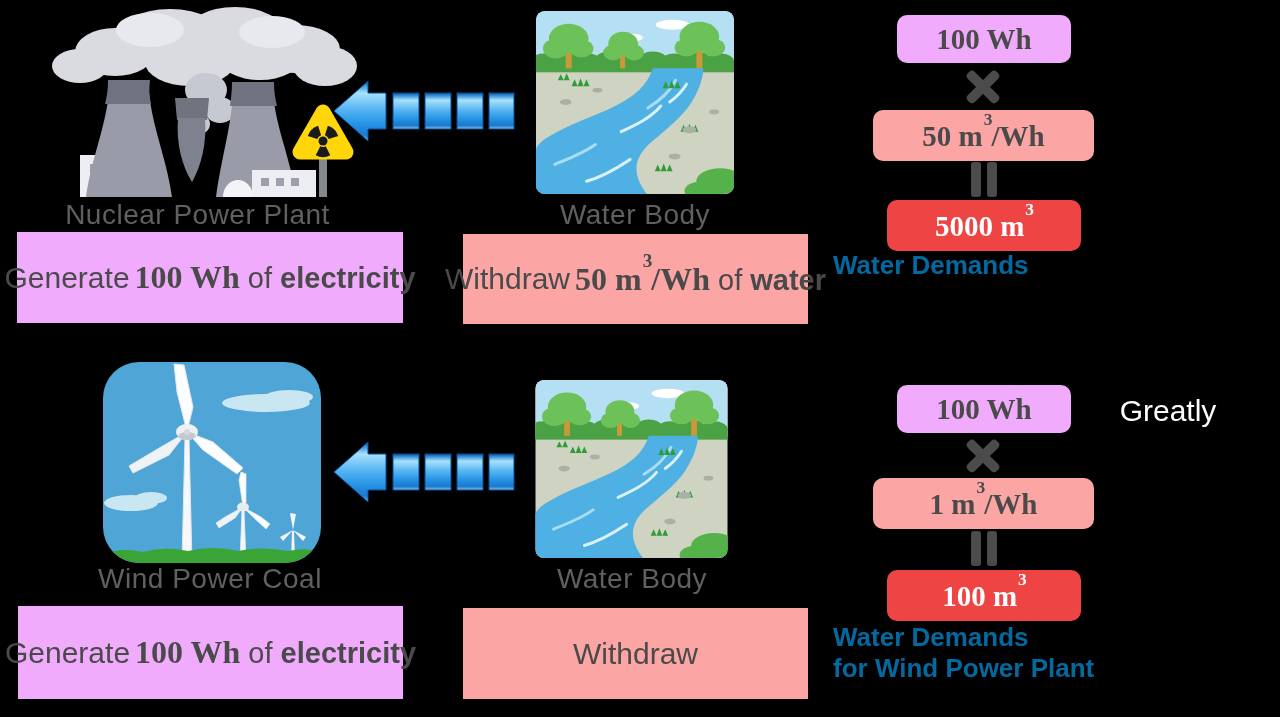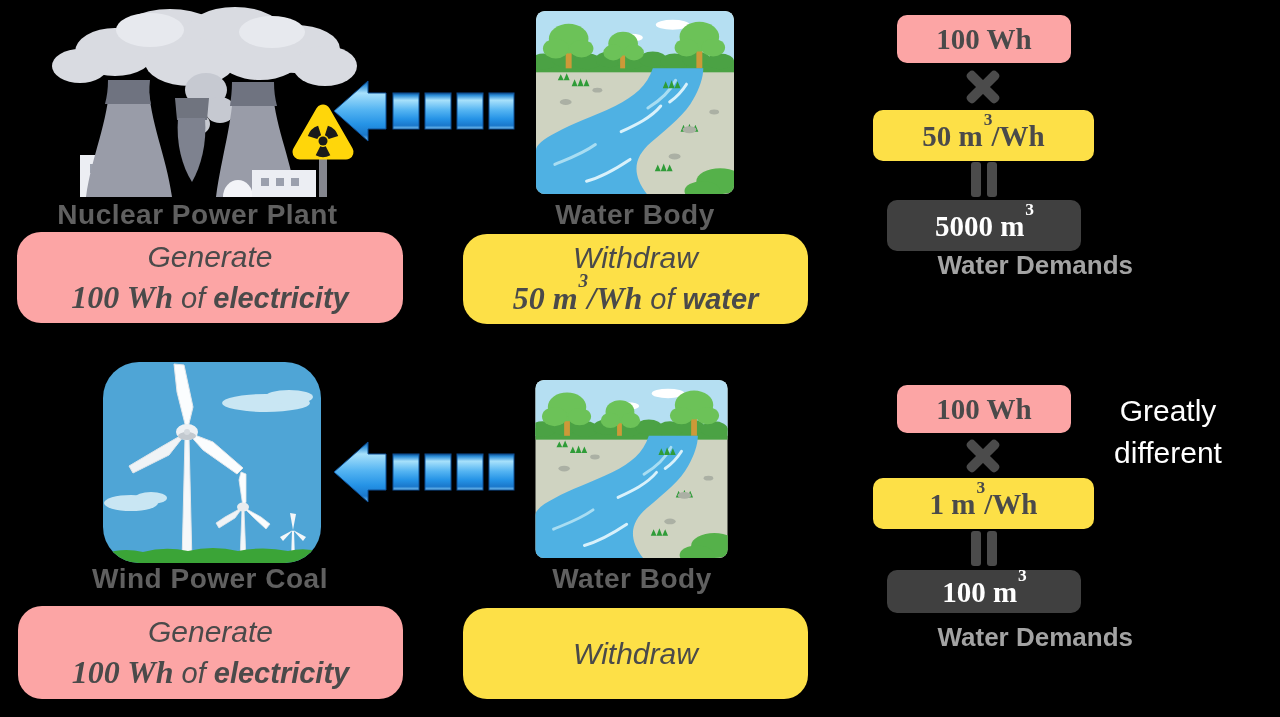--- a/index.html
+++ b/index.html
@@ -1,41 +1,41 @@
 <!DOCTYPE html>
 <html><head>
 <meta charset="utf-8">
 <style>
   html,body{margin:0;padding:0;background:#000;}
   #canvas{position:relative;width:1280px;height:717px;background:#000000;overflow:hidden;
           font-family:"Liberation Sans",sans-serif;}
   .abs{position:absolute;}
 
   
-  .pic-label{font-weight:bold;font-size:28px;color:#606060;text-align:center;letter-spacing:0.5px;}
-
-  
-  .bigbox{border-radius:24px;display:flex;flex-direction:column;align-items:center;
-          justify-content:center;gap:5px;box-shadow:0 3px 3px rgba(0,0,0,0.45);font-style:italic;}
+  .pic-label{font-weight:normal;font-size:28px;color:#606060;text-align:center;letter-spacing:0.5px;}
+
+  
+  .bigbox{border-radius:0;display:flex;flex-direction:row;align-items:center;
+          justify-content:center;gap:5px;box-shadow:0 3px 3px rgba(0,0,0,0.45);}
   .bigbox .l1{font-size:30px;color:#4A4A4A;}
   .bigbox .l2{font-size:29px;color:#4A4A4A;white-space:nowrap;}
-  .box-yellow{background:#fca5a5;}
-  .box-blue{background:#fde047;}
-  .box-red{background:#404040;}
+  .box-yellow{background:#f0abfc;}
+  .box-blue{background:#fca5a5;}
+  .box-red{background:#ef4444;}
   .math{font-family:"Liberation Serif",serif;font-weight:bold;font-size:32px;}
   .emph{font-weight:bold;margin-top:48px;}
   sup.cube{font-size:0.60em;position:relative;top:-0.55em;left:1px;font-family:"Liberation Serif",serif;font-weight:bold;}
 
   
   .smallbox{border-radius:10px;display:flex;align-items:center;justify-content:center;
             box-shadow:0 2px 3px rgba(0,0,0,0.45);}
   .smallbox .math{font-size:29px;color:#4A4A4A;white-space:nowrap;}
   .smallbox.box-red .math{color:#FFFFFF;}
 
-  .calc-caption{font-weight:bold;font-size:26px;color:#a3a3a3;text-align:right;line-height:31px;}
+  .calc-caption{font-weight:bold;font-size:26px;color:#0369a1;text-align:left;line-height:31px;}
 
   
   .note{color:#FFFFFF;font-size:30px;line-height:42px;text-align:center;}
 
   
   .wind-frame{border-radius:36px;overflow:hidden;}
   svg{display:block;}
 </style>
 </head>
 <body>
@@ -317,25 +317,25 @@
   </svg>
   <div class="abs smallbox box-blue" style="left:873px;top:478px;width:221px;height:51px">
     <span class="math"><span>1 m</span><sup class="cube">3</sup><span>/Wh</span></span>
   </div>
   <svg class="abs" style="left:966px;top:530px" width="36" height="37" viewBox="0 0 36 37">
     <g fill="#4B4B4B">
       <rect x="5" y="1" width="10" height="35" rx="3"></rect>
       <rect x="21" y="1" width="10" height="35" rx="3"></rect>
     </g>
   </svg>
-  <div class="abs smallbox box-red" style="left:887px;top:570px;width:194px;height:43px">
+  <div class="abs smallbox box-red" style="left:887px;top:570px;width:194px;height:51px">
     <span class="math"><span>100 m</span><sup class="cube">3</sup></span>
   </div>
   <div class="abs calc-caption" style="left:833px;top:622px;width:300px">
     <div>Water Demands</div>
+    <div>for Wind Power Plant</div>
   </div>
 
   <div class="abs note" style="left:1088px;top:390px;width:160px">
     <div>Greatly</div>
-    <div>different</div>
   </div>
 
 </div>
 
 </body></html>

